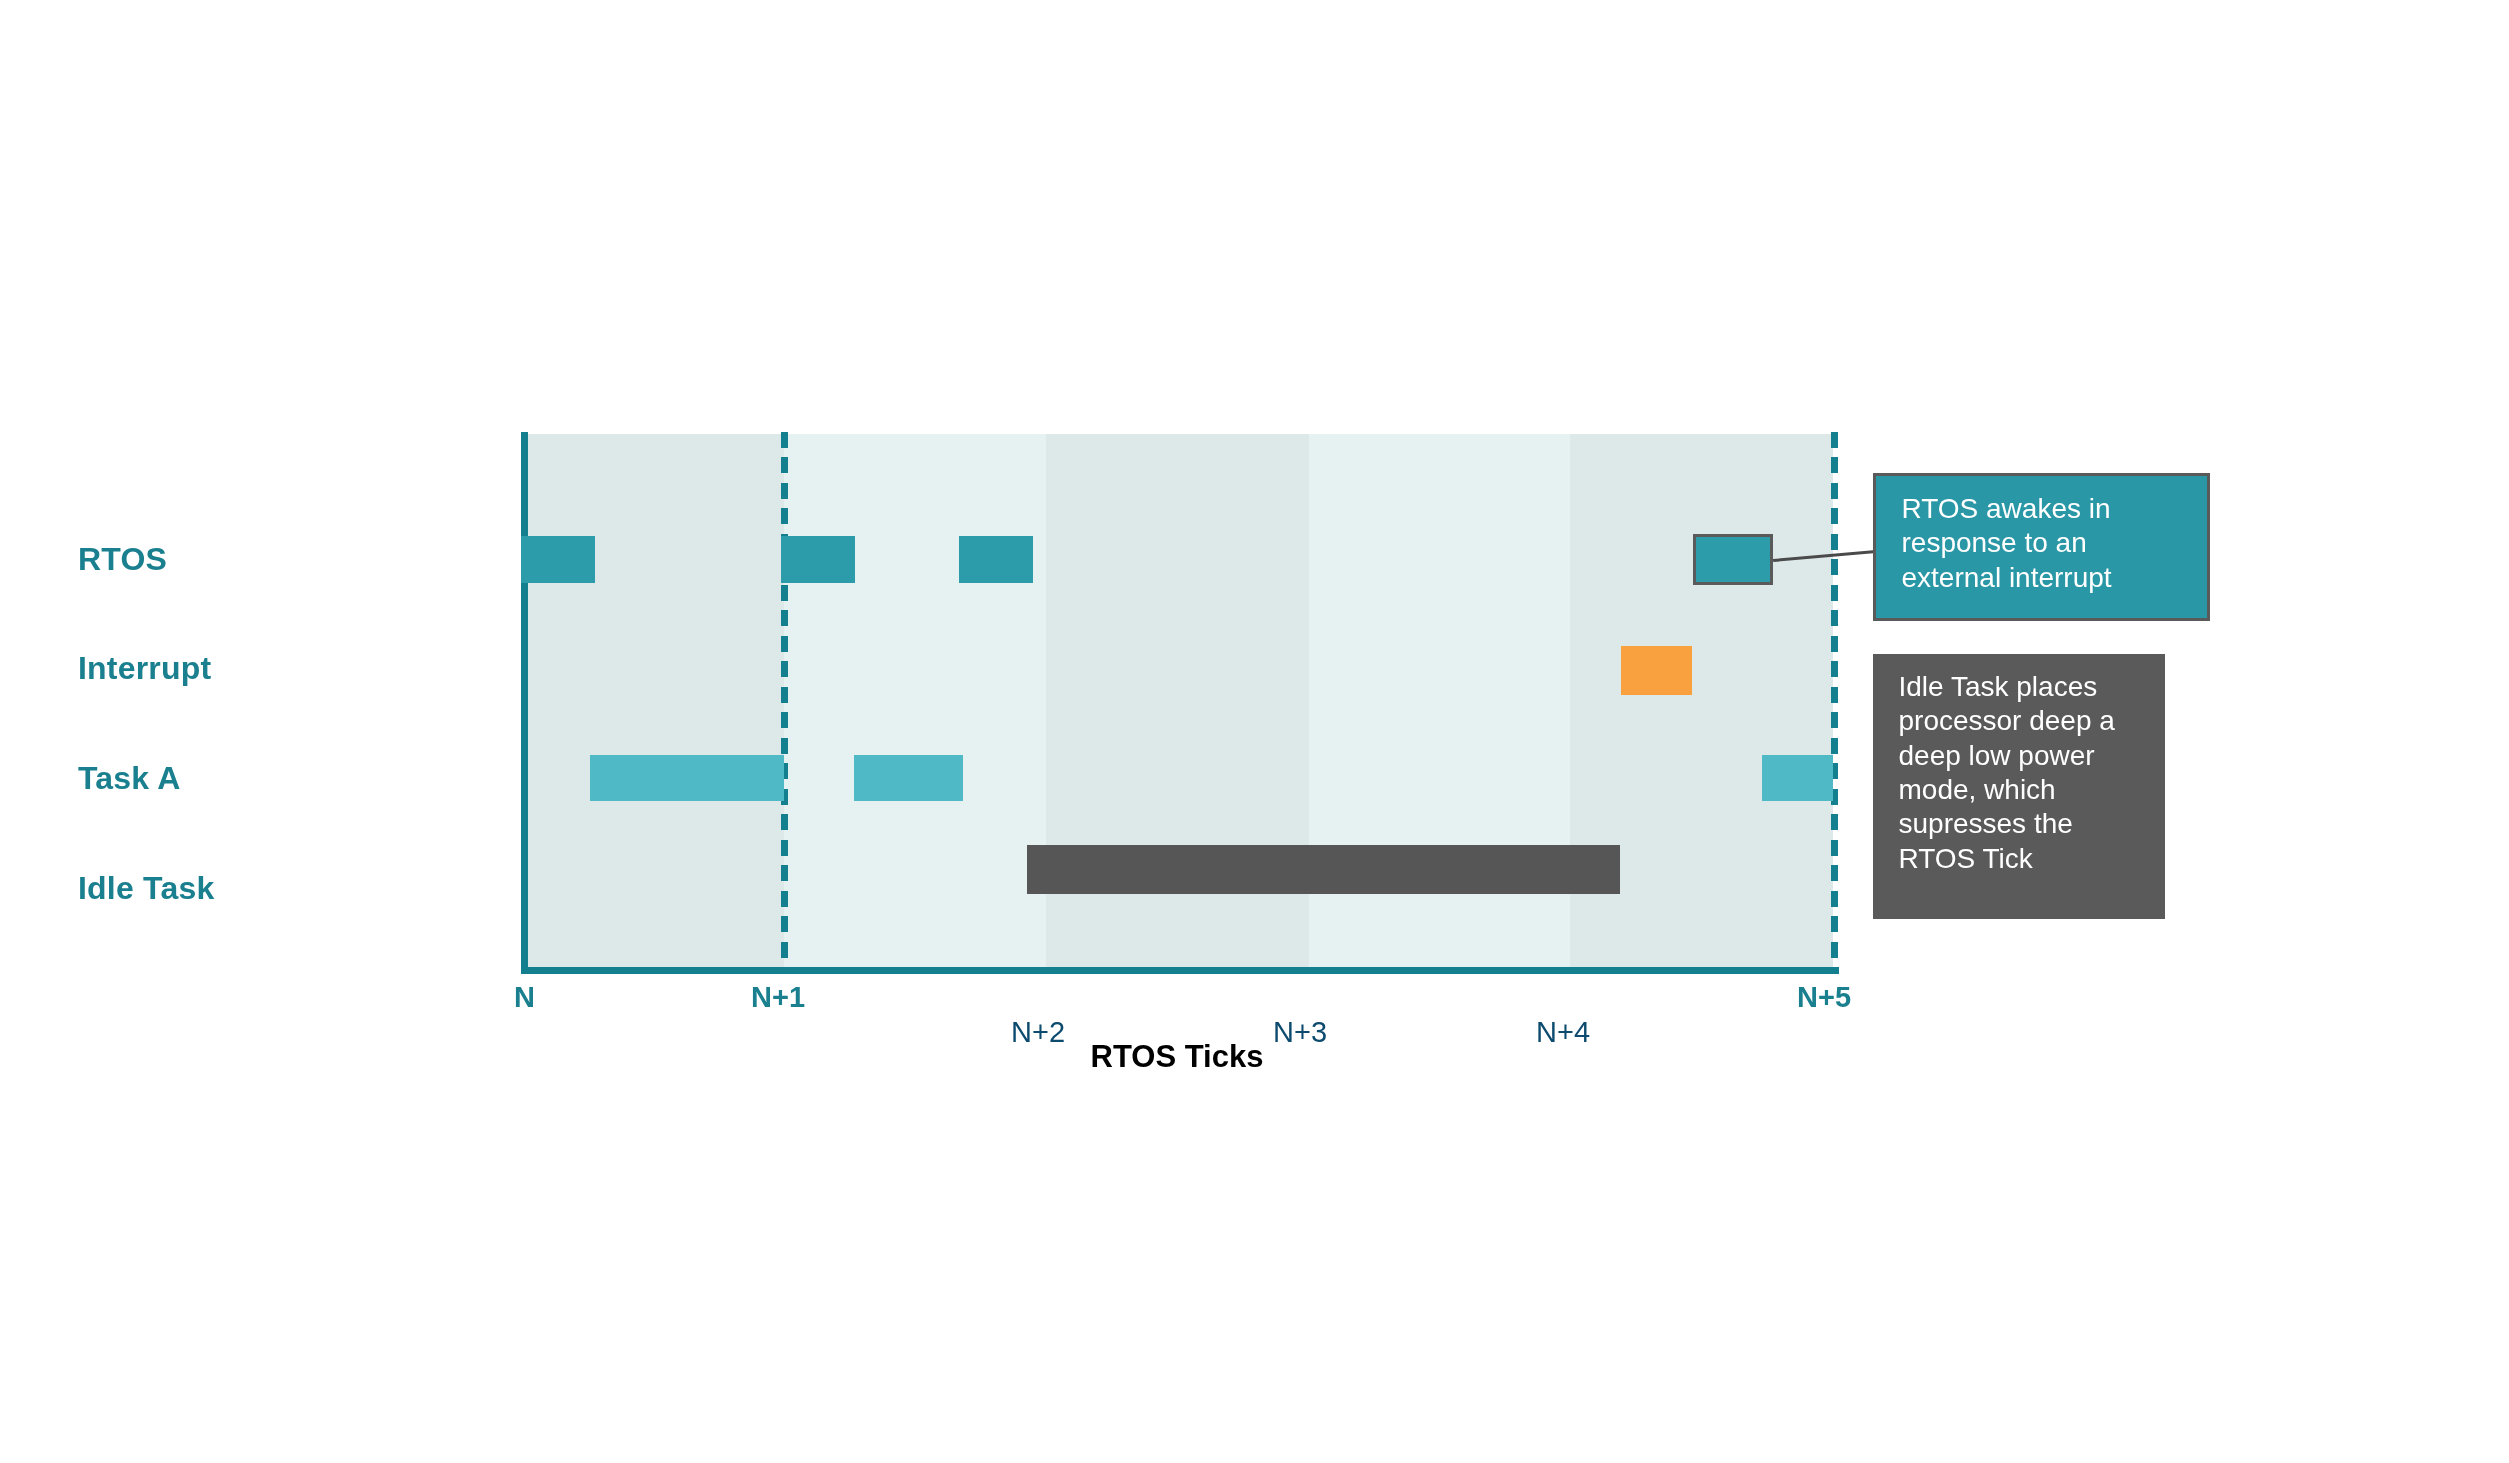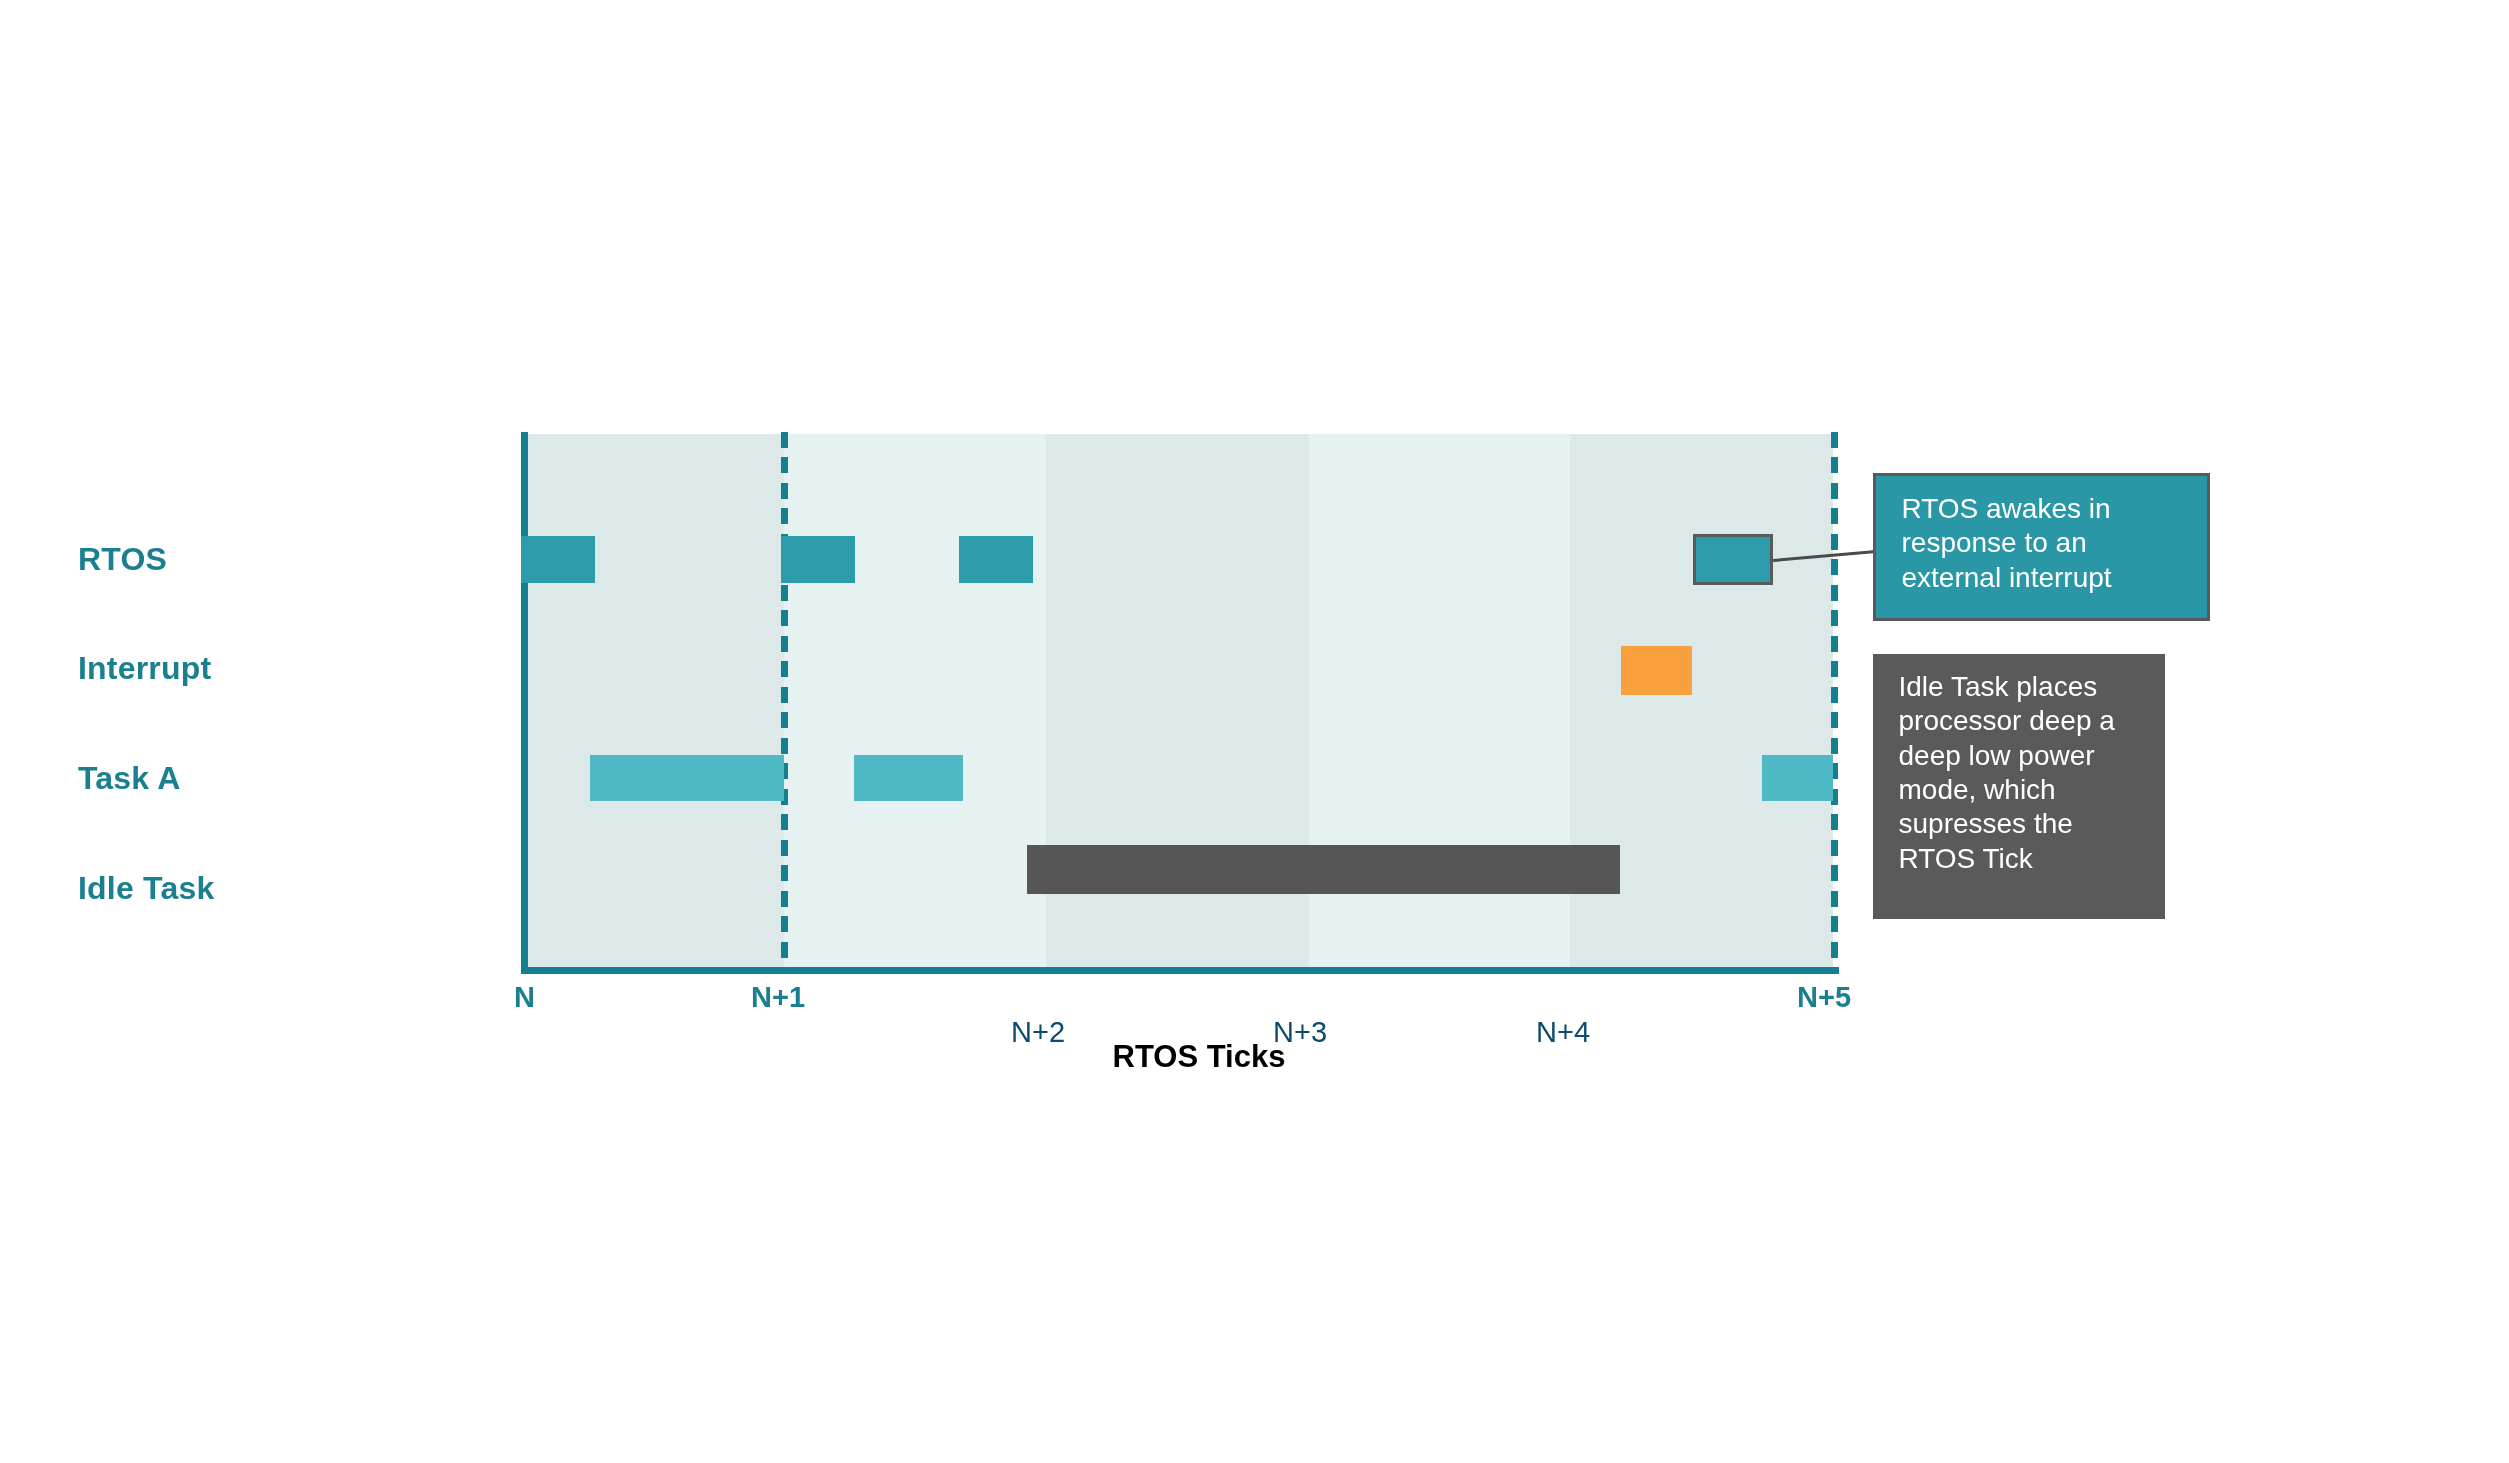--- a/index.html
+++ b/index.html
@@ -63,21 +63,21 @@
     font-weight:700;
     white-space:nowrap;
   }
   .xlab.on{color:#1A7F8E;}
   .xlab.off{color:#0c4a6e;font-weight:400;margin-top:32px;}
 
   .xtitle{
     position:absolute;
     left:0;top:1039px;width:2352px;
     text-align:center;
-    font-size:31px;font-weight:700;color:#000;margin-left:22px;
+    font-size:31px;font-weight:700;color:#000;
     
   }
 
   
   .callout{
     position:absolute;
     box-sizing:border-box;
     color:#ffffff;
     font-size:28px;
     line-height:1.23;

